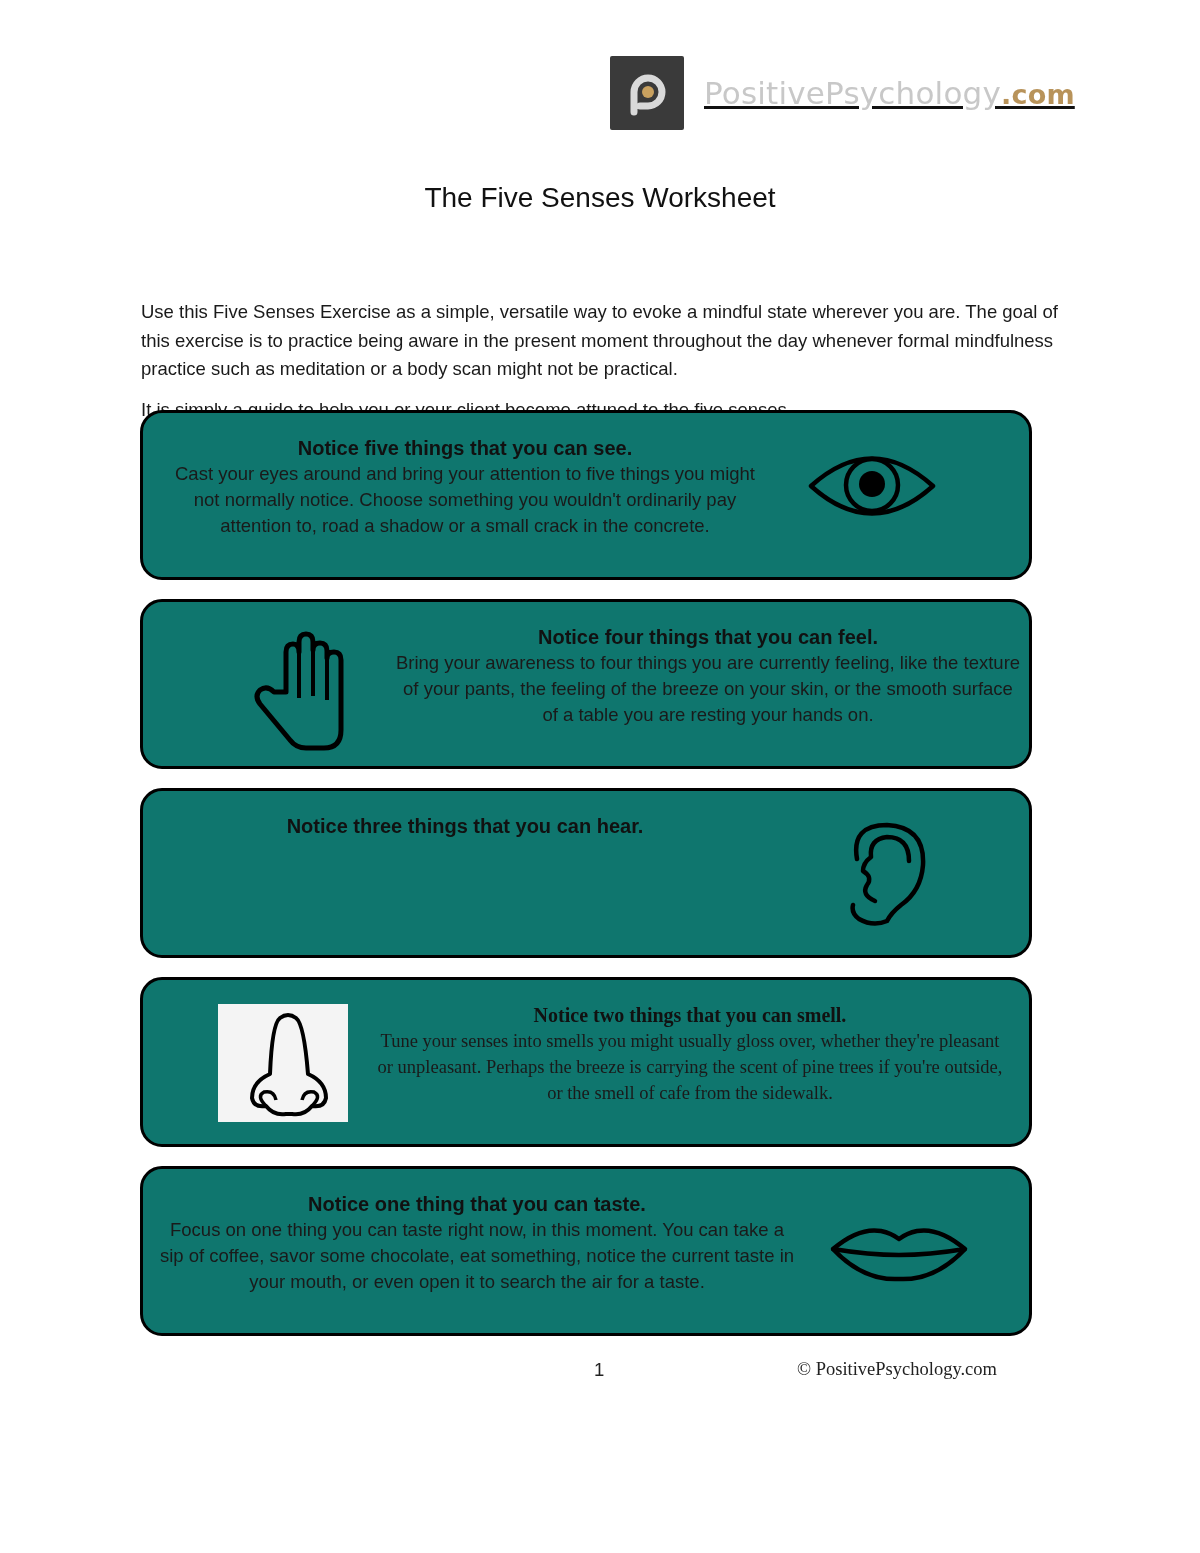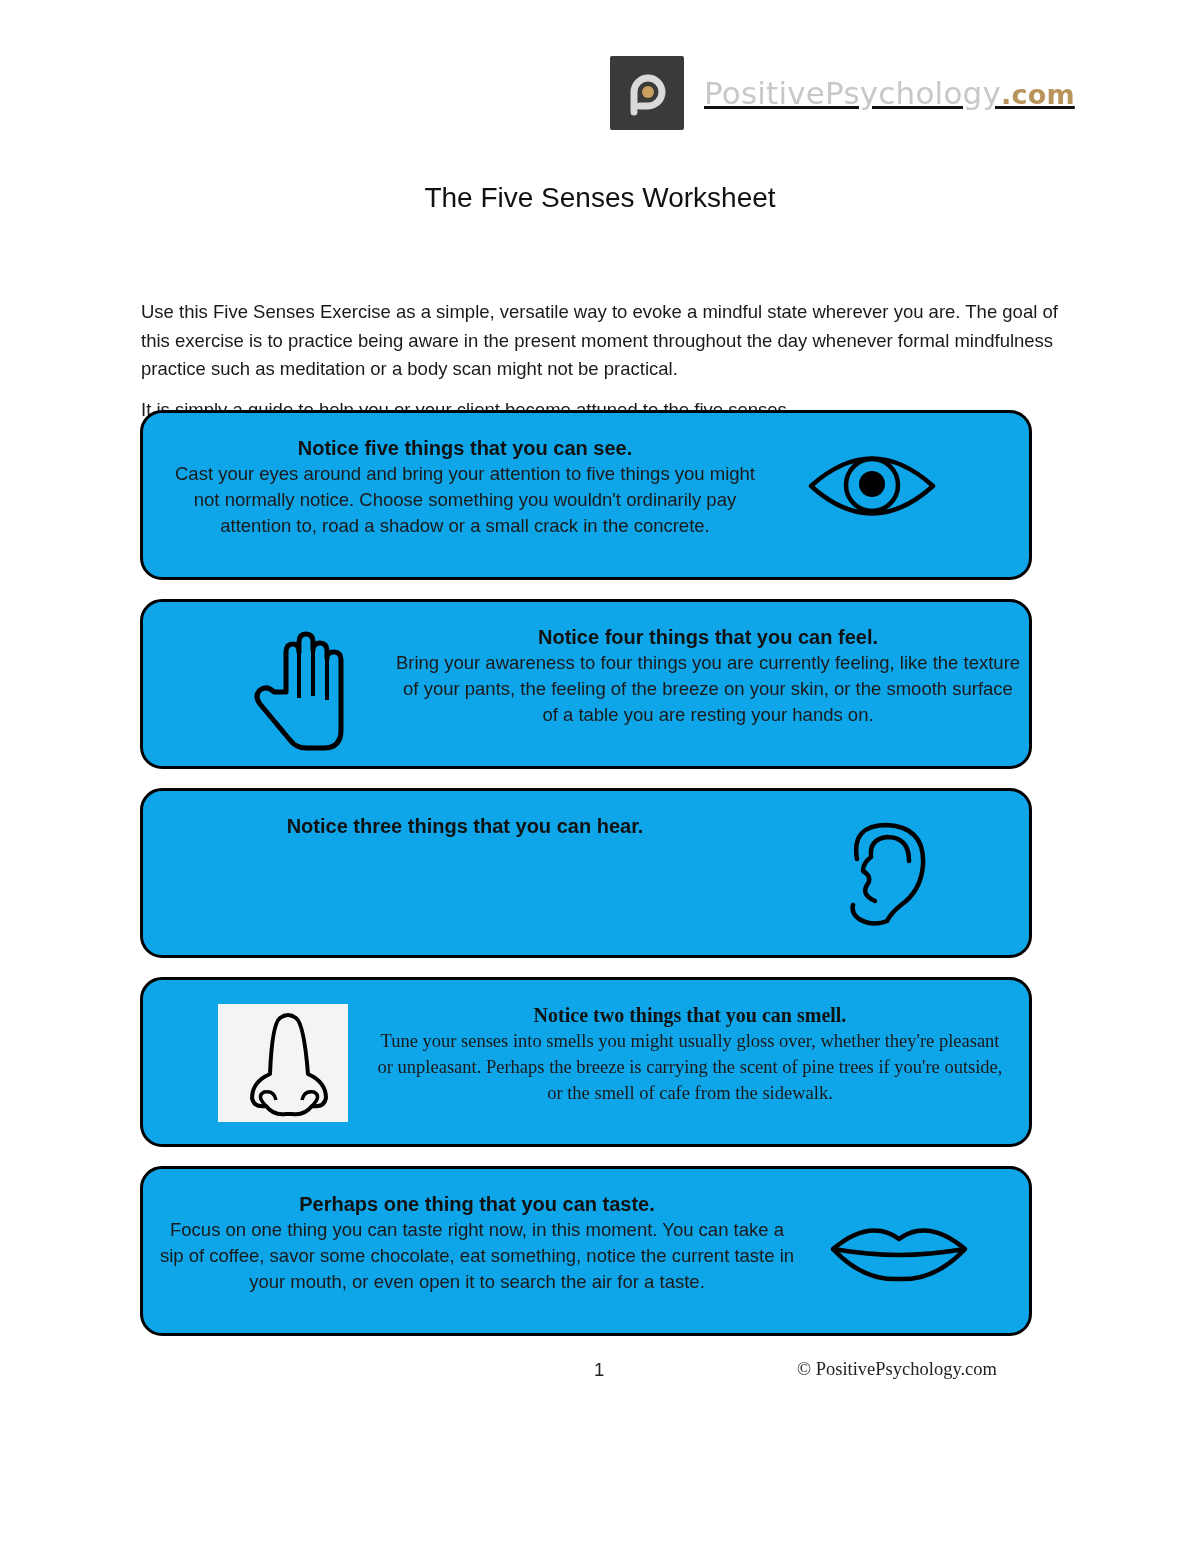--- a/index.html
+++ b/index.html
@@ -16,21 +16,21 @@
   
   .title { position: absolute; left: 0; width: 1200px; top: 182px; text-align: center;
            font-size: 28px; font-weight: normal; color: #111; }
   .intro { position: absolute; left: 141px; width: 930px; top: 257px; font-size: 18.5px; line-height: 28.5px; color: #1a1a1a; margin-top: 41px; }
   .intro p { margin: 0; }
   .intro p + p { margin-top: 12px; }
   .intro b { font-weight: normal; }
 
   
   .sense-box { position: absolute; left: 140px; width: 892px; height: 170px;
-               border: 3px solid #000; border-radius: 22px; background: #0ea5e9; box-sizing: border-box; }
+               border: 3px solid #000; border-radius: 22px; background: #0f766e; box-sizing: border-box; }
   .sense-text { position: absolute; top: 22px; text-align: center; }
   .sense-heading { font-size: 20px; font-weight: bold; color: #111; line-height: 26px; }
   .sense-body { font-size: 18.5px; line-height: 26px; color: #1a1a1a; }
   .sense-icon { position: absolute; }
 
   .box-see   { top: 410px; }
   .box-feel  { top: 599px; }
   .box-hear  { top: 788px; }
   .box-smell { top: 977px; }
   .box-taste { top: 1166px; }
@@ -116,21 +116,21 @@
     </svg>
   </div>
   <div class="sense-text right-text" style="left:232px;font-family:Liberation Serif, serif;">
     <div class="sense-heading">Notice two things that you can smell.</div>
     <div class="sense-body">Tune your senses into smells you might usually gloss over, whether they're pleasant or unpleasant. Perhaps the breeze is carrying the scent of pine trees if you're outside, or the smell of cafe from the sidewalk.</div>
   </div>
 </div>
 
 <div class="sense-box box-taste">
   <div class="sense-text left-text" style="left:14px; width:640px;">
-    <div class="sense-heading">Perhaps one thing that you can taste.</div>
+    <div class="sense-heading">Notice one thing that you can taste.</div>
     <div class="sense-body">Focus on one thing you can taste right now, in this moment. You can take a sip of coffee, savor some chocolate, eat something, notice the current taste in your mouth, or even open it to search the air for a taste.</div>
   </div>
   <div class="sense-icon" style="left:686px; top:54px;">
     <svg width="140" height="60" viewBox="0 0 140 60">
       <path d="M4 26 Q30 4 52 8 Q62 10 70 16 Q78 10 88 8 Q110 4 136 26 Q100 32 70 32 Q40 32 4 26 Z" fill="none" stroke="#000" stroke-width="4.5" stroke-linejoin="round"></path>
       <path d="M4 26 Q34 58 70 56 Q106 58 136 26" fill="none" stroke="#000" stroke-width="4.5" stroke-linejoin="round"></path>
     </svg>
   </div>
 </div>
 

